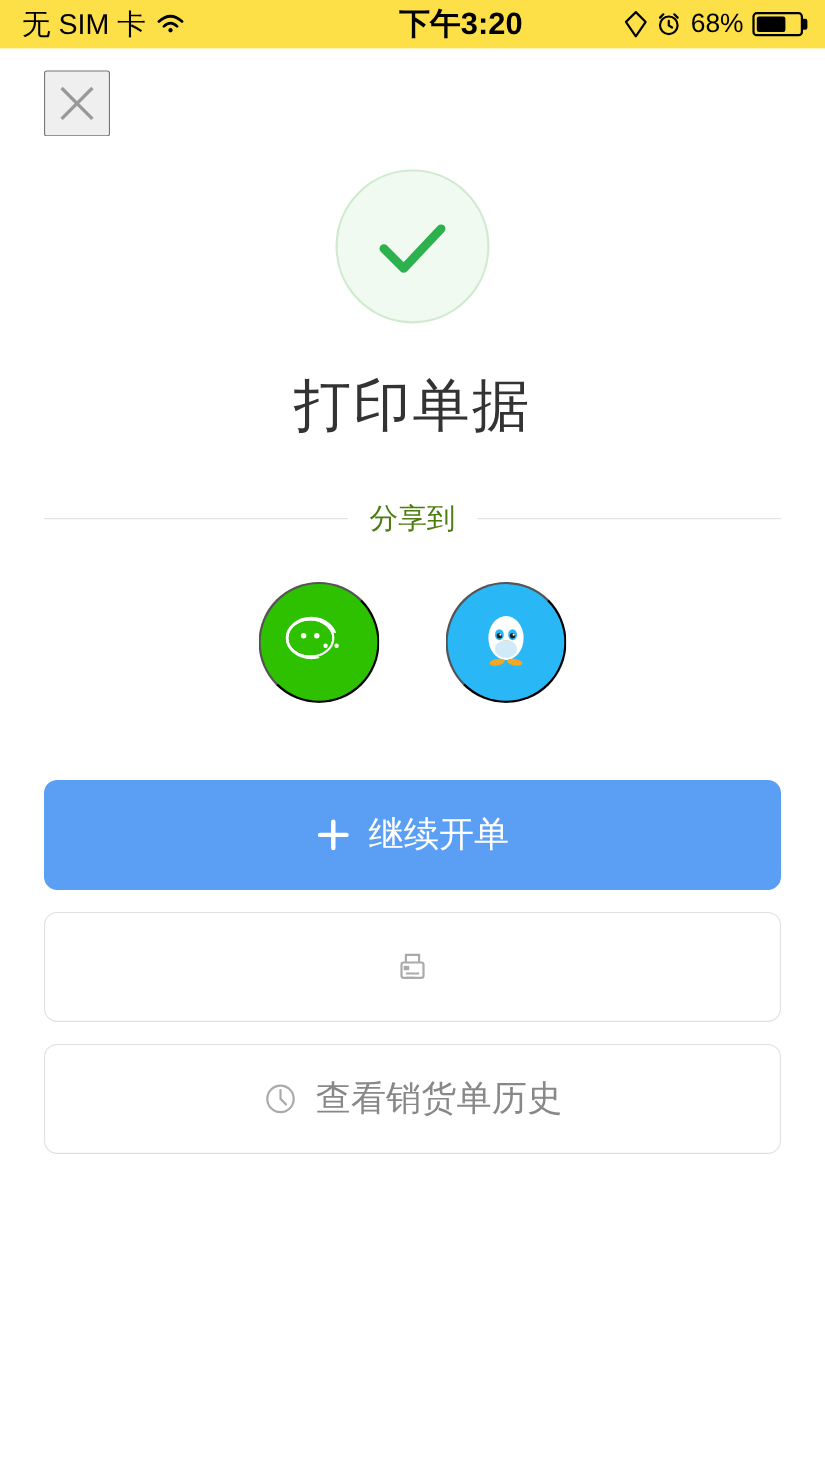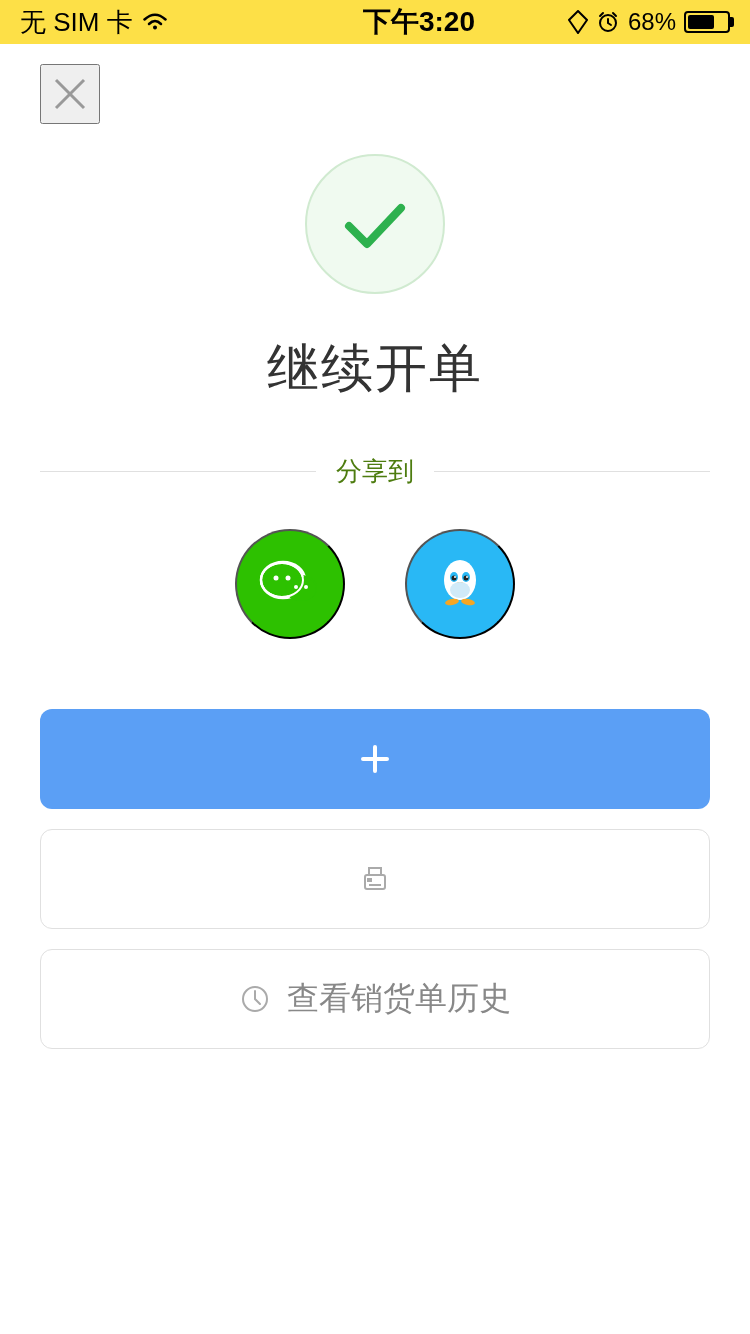--- a/index.html
+++ b/index.html
@@ -256,21 +256,21 @@
       <line x1="32" y1="4" x2="4" y2="32"></line>
     </svg>
   </button>
 
   <div class="success-circle">
     <svg viewBox="0 0 80 80" fill="none" xmlns="http://www.w3.org/2000/svg">
       <polyline points="14,42 32,60 66,24" stroke="#2db14e" stroke-width="8" stroke-linecap="round" stroke-linejoin="round" fill="none"></polyline>
     </svg>
   </div>
 
-  <div class="success-title">继续开单</div>
+  <div class="success-title">打印单据</div>
 
   <div class="share-divider">
     <div class="line"></div>
     <span class="label">分享到</span>
     <div class="line"></div>
   </div>
 
   <div class="share-icons">
 
     <button class="share-icon-btn wechat">
@@ -313,20 +313,21 @@
     </button>
   </div>
 
   <div class="action-buttons">
 
     <button class="action-btn primary">
       <svg viewBox="0 0 32 32" xmlns="http://www.w3.org/2000/svg" style="fill:white;">
         <rect x="14" y="2" width="4" height="28" rx="2"></rect>
         <rect x="2" y="14" width="28" height="4" rx="2"></rect>
       </svg>
+      <span>继续开单</span>
     </button>
 
     <button class="action-btn secondary">
       <svg viewBox="0 0 32 32" xmlns="http://www.w3.org/2000/svg" style="width:32px;height:32px;stroke:#aaa;fill:none;stroke-width:2;">
         <rect x="6" y="12" width="20" height="14" rx="2"></rect>
         <path d="M10 12 V5 h12 v7"></path>
         <path d="M10 22 h12"></path>
         <path d="M10 26 h8"></path>
         <rect x="9" y="16" width="3" height="2" fill="#aaa"></rect>
       </svg>

